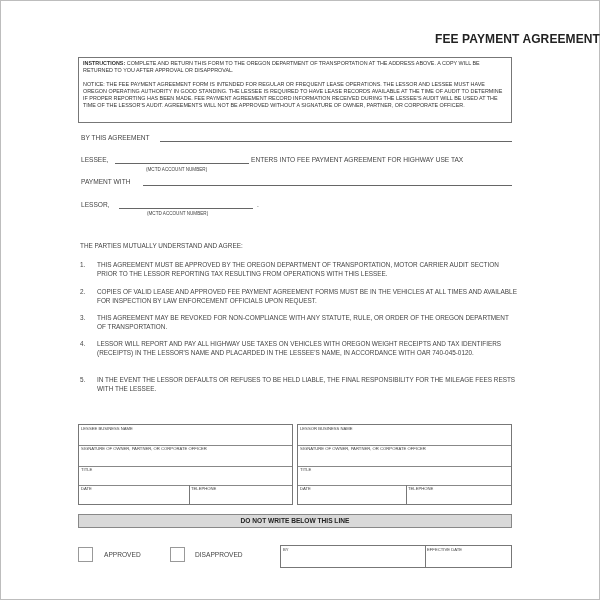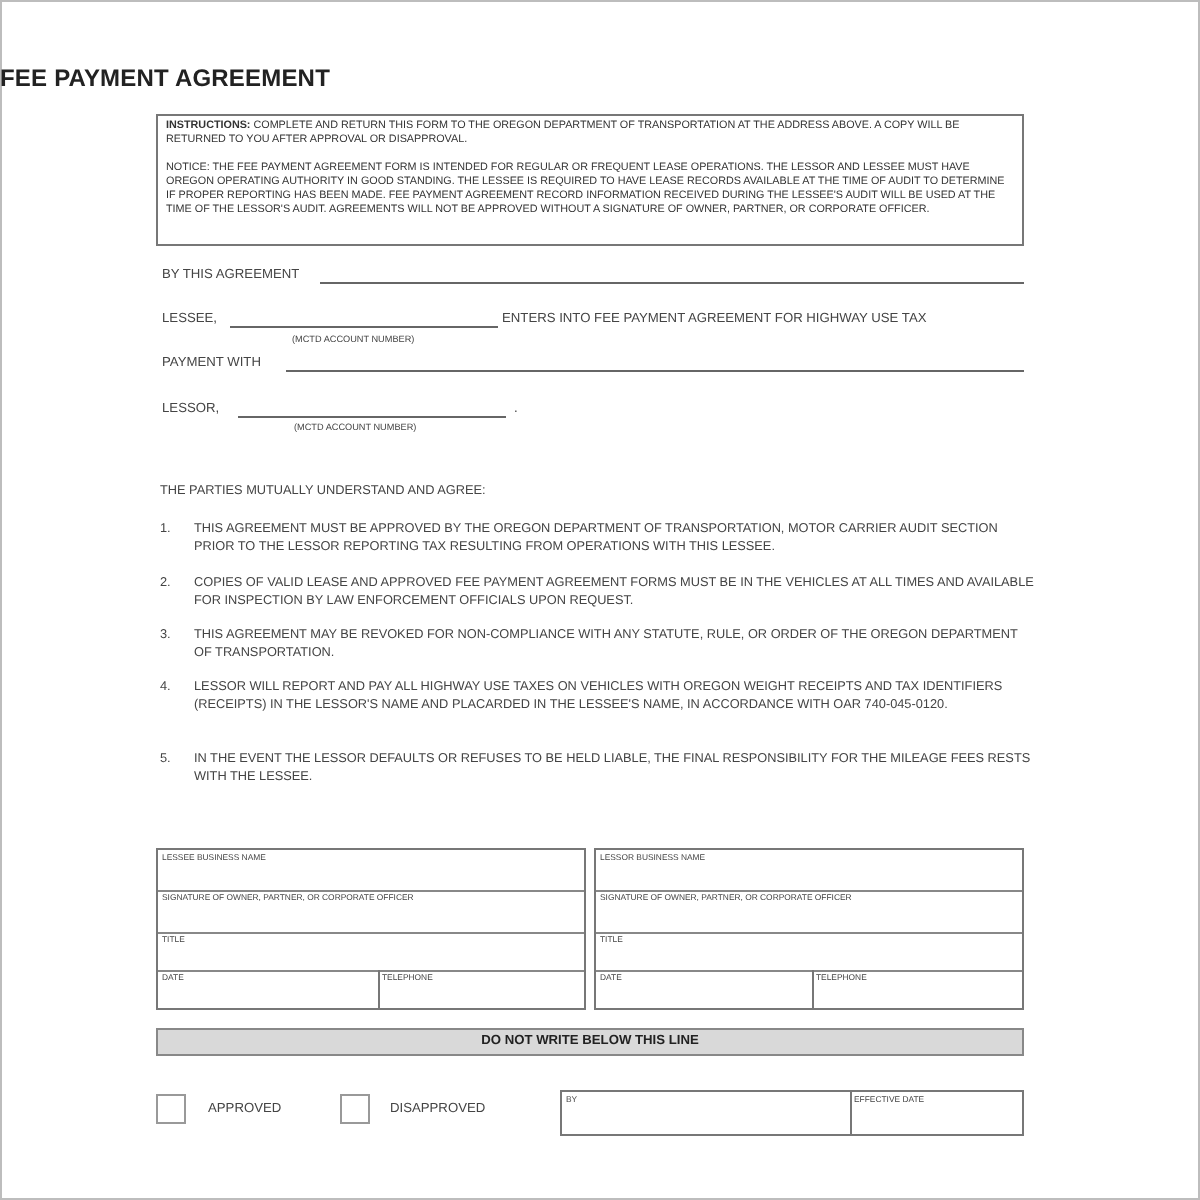--- a/index.html
+++ b/index.html
@@ -1,20 +1,20 @@
 <!DOCTYPE html>
 <html><head>
 <meta charset="utf-8">
 <style>
   * { box-sizing: border-box; margin: 0; padding: 0; }
   html, body { width: 600px; height: 600px; background: #fff; overflow: hidden; }
   body { font-family: "Liberation Sans", sans-serif; color: #333; position: relative; }
   .frame { position: absolute; left: 0; top: 0; width: 600px; height: 600px; border: 1px solid #bdbdbd; }
   .abs { position: absolute; }
-  .title { left: 0; width: 600px; top: 32px; text-align: left; font-weight: bold; font-size: 12px; color: #222; letter-spacing: 0.1px; }
+  .title { left: 0; width: 600px; top: 32px; text-align: right; font-weight: bold; font-size: 12px; color: #222; letter-spacing: 0.1px; }
   .instr { left: 78px; top: 57px; width: 434px; height: 66px; border: 1px solid #777; padding: 2px 4px; font-size: 5.4px; line-height: 7px; color: #333; }
   .instr p { margin-bottom: 7px; }
   .instr b { font-weight: bold; }
   .lbl { font-size: 6.6px; color: #444; white-space: nowrap; }
   .uline { border-bottom: 1px solid #666; height: 1px; }
   .sub { font-size: 4.6px; color: #444; white-space: nowrap; }
   .para { font-size: 6.4px; color: #444; line-height: 9px; }
   .item { left: 80px; width: 440px; font-size: 6.4px; color: #444; line-height: 9px; }
   .item .num { position: absolute; left: 0; top: 0; }
   .item .txt { position: absolute; left: 17px; top: 0; width: 420px; }

